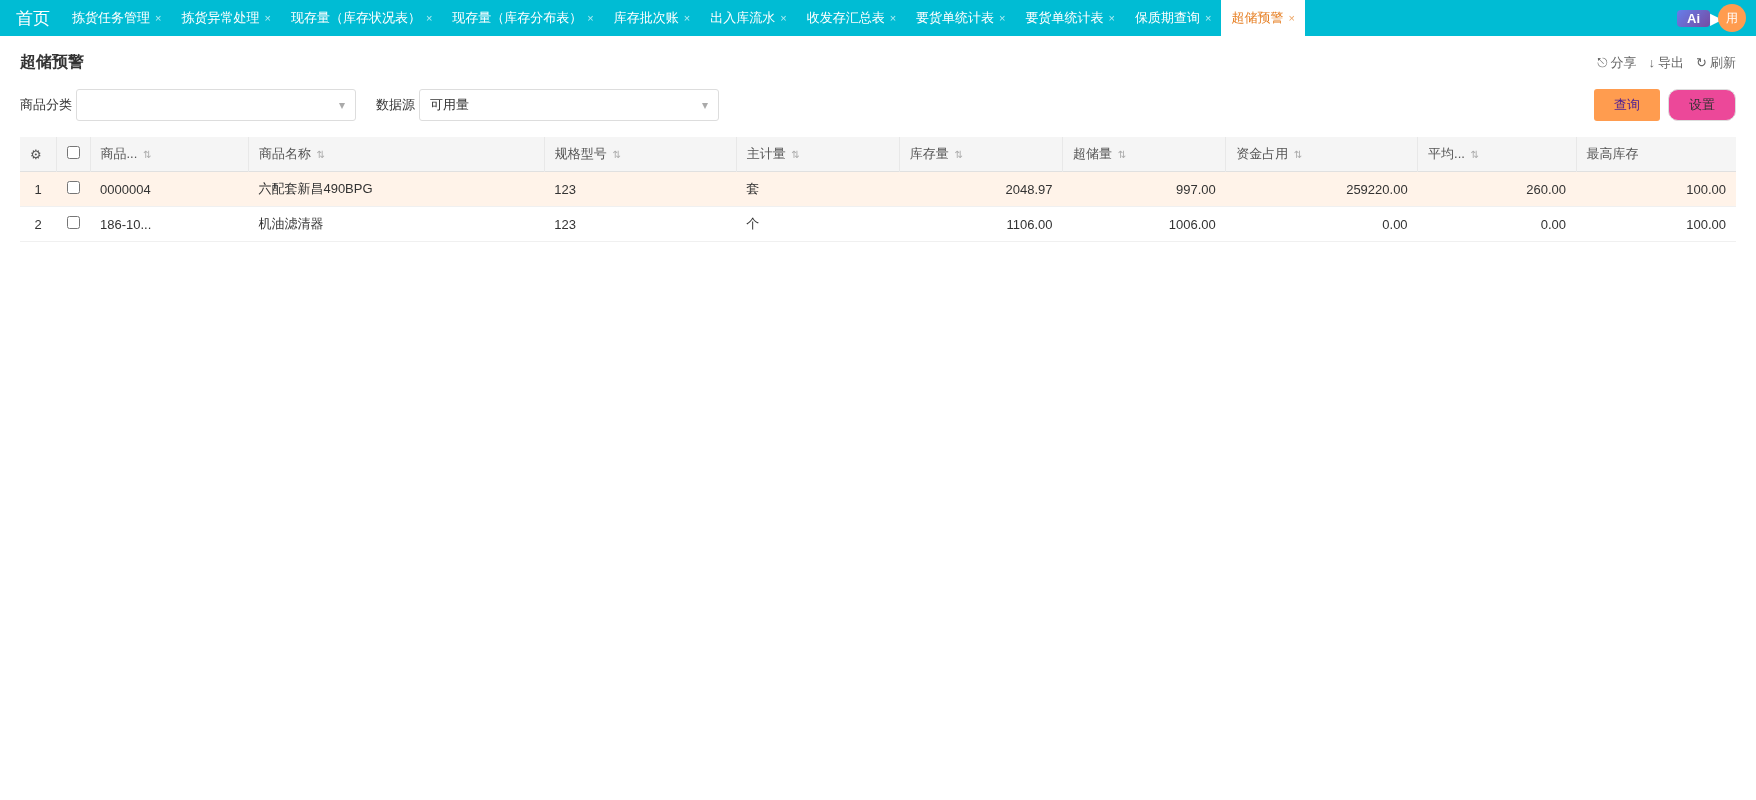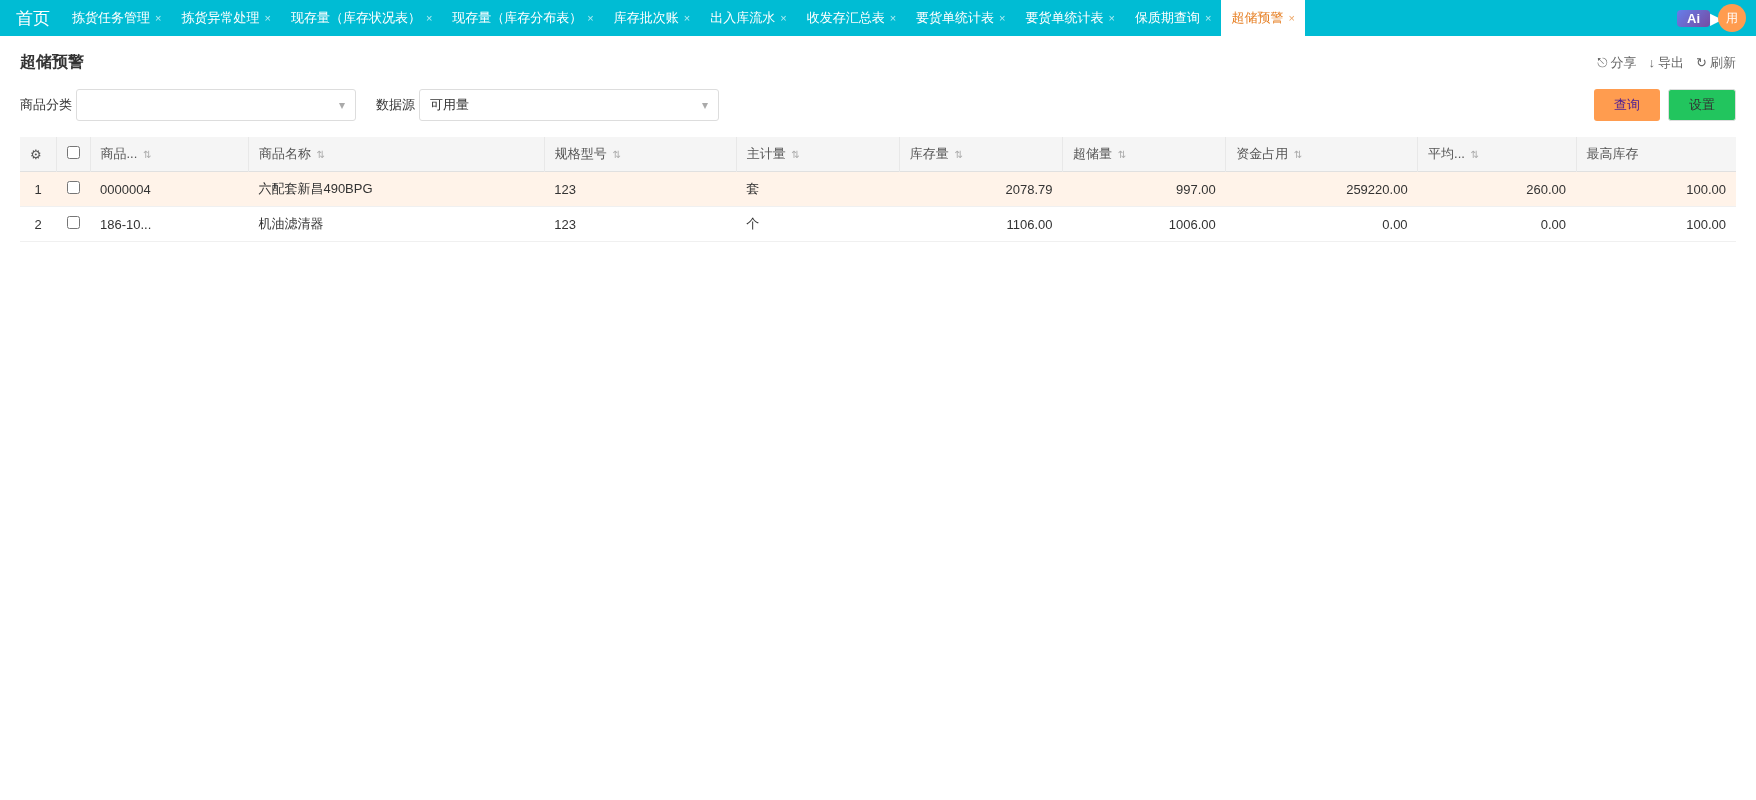--- a/index.html
+++ b/index.html
@@ -122,24 +122,24 @@
       background: #ff9c4f;
       color: #4c1d95;
       border: none;
       border-radius: 3px;
       padding: 6px 20px;
       font-size: 13px;
       cursor: pointer;
       height: 32px;
     }
     .btn-settings {
-      background: #22c55e;
+      background: #ec4899;
       color: #333;
       border: 1px solid #ddd;
-      border-radius: 3px;
+      border-radius: 10px;
       padding: 6px 20px;
       font-size: 13px;
       cursor: pointer;
       height: 32px;
     }
 
     
     .data-table {
       width: 100%;
       border-collapse: collapse;
@@ -335,21 +335,21 @@
     <tbody id="table-body">
     <tr class="highlighted">
     <td class="row-num center">1</td>
     <td class="checkbox-cell">
       <input type="checkbox" style="">
     </td>
     <td>0000004</td>
     <td>六配套新昌490BPG</td>
     <td>123</td>
     <td>套</td>
-    <td class="number">2078.79</td>
+    <td class="number">2048.97</td>
     <td class="number">997.00</td>
     <td class="number">259220.00</td>
     <td class="number">260.00</td>
     <td class="number">100.00</td>
   </tr>
         <tr>
     <td class="row-num center">2</td>
     <td class="checkbox-cell">
       <input type="checkbox" style="">
     </td>

